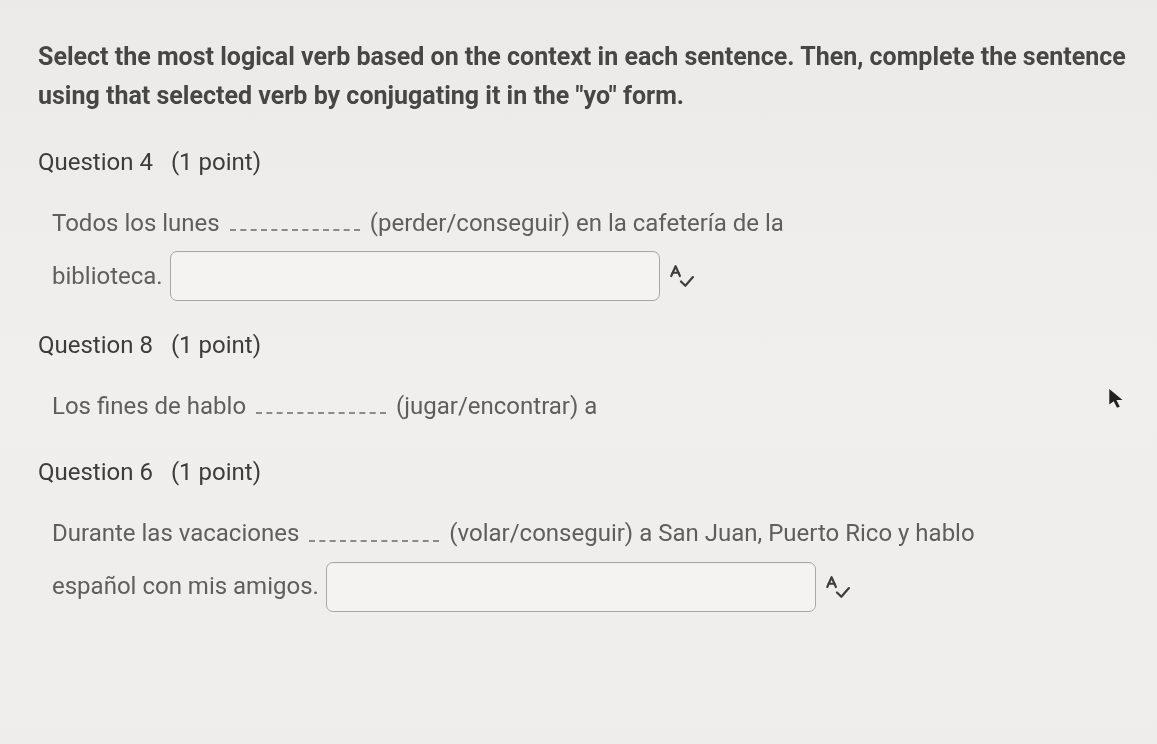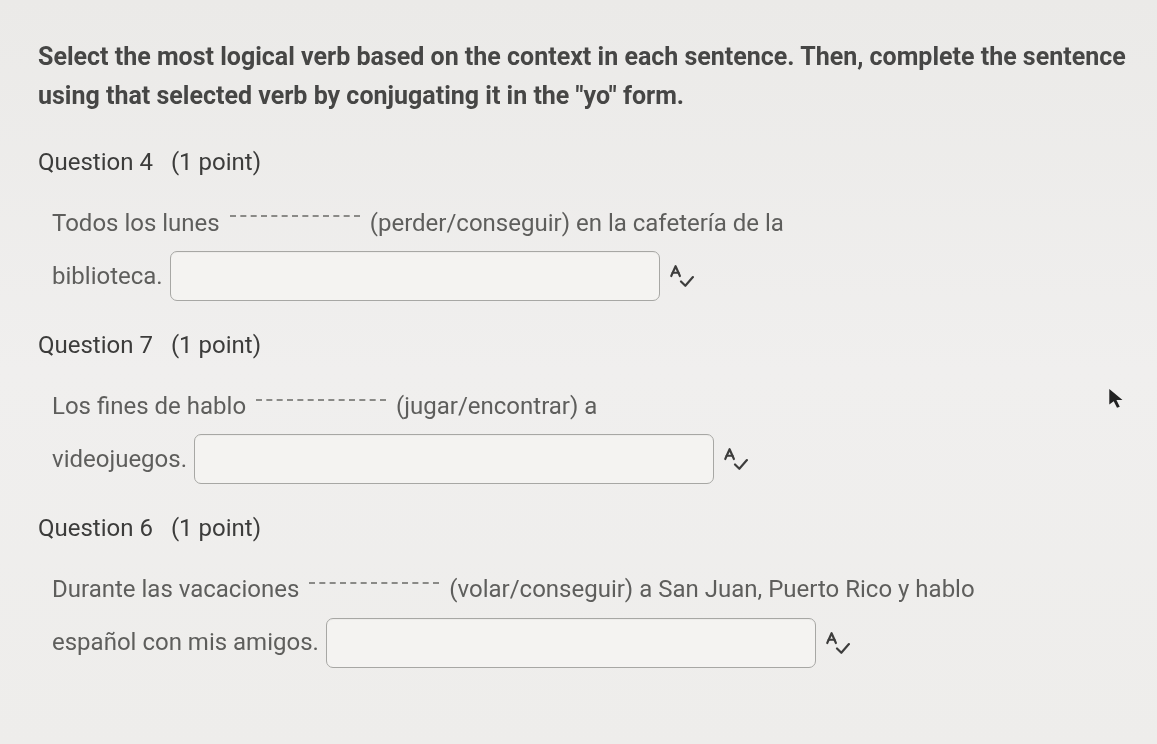--- a/index.html
+++ b/index.html
@@ -40,21 +40,21 @@
     margin-left: 12px;
   }
   .question-body {
     padding-left: 14px;
     font-size: 24px;
     color: #5a5a58;
     line-height: 1.85;
   }
   .sentence-line {
     display: flex;
-    align-items: flex-start;
+    align-items: center;
     flex-wrap: wrap;
     gap: 4px 0;
     margin-bottom: 6px;
   }
   .sentence-text {
     color: #5e5e5c;
     font-size: 24px;
   }
   .blank {
     display: inline-block;
@@ -136,39 +136,28 @@
           <path d="M4.3 9 L9.7 9"></path>
           <path d="M12 17 L16 21 L23 13"></path>
         </svg>
       </span>
     </div>
   </div>
 </div>
 
 <div class="question-block">
   <div class="question-header">
-    <span class="qnum">Question 7</span>
+    <span class="qnum">Question 8</span>
     <span class="points">(1 point)</span>
   </div>
   <div class="question-body">
     <div class="sentence-line">
       <span class="sentence-text">Los fines de hablo</span>
       <span class="blank"></span>
       <span class="sentence-text">(jugar/encontrar) a</span>
-    </div>
-    <div class="answer-row">
-      <span class="sentence-text">videojuegos.</span>
-      <input type="text" class="text-input wider" value="" style="">
-      <span class="spell-icon">
-        <svg viewBox="0 0 24 24" fill="none" stroke="currentColor" stroke-width="2" stroke-linecap="round" stroke-linejoin="round">
-          <path d="M3 12 L7 3 L11 12"></path>
-          <path d="M4.3 9 L9.7 9"></path>
-          <path d="M12 17 L16 21 L23 13"></path>
-        </svg>
-      </span>
     </div>
   </div>
 </div>
 
 <div class="question-block">
   <div class="question-header">
     <span class="qnum">Question 6</span>
     <span class="points">(1 point)</span>
   </div>
   <div class="question-body">

